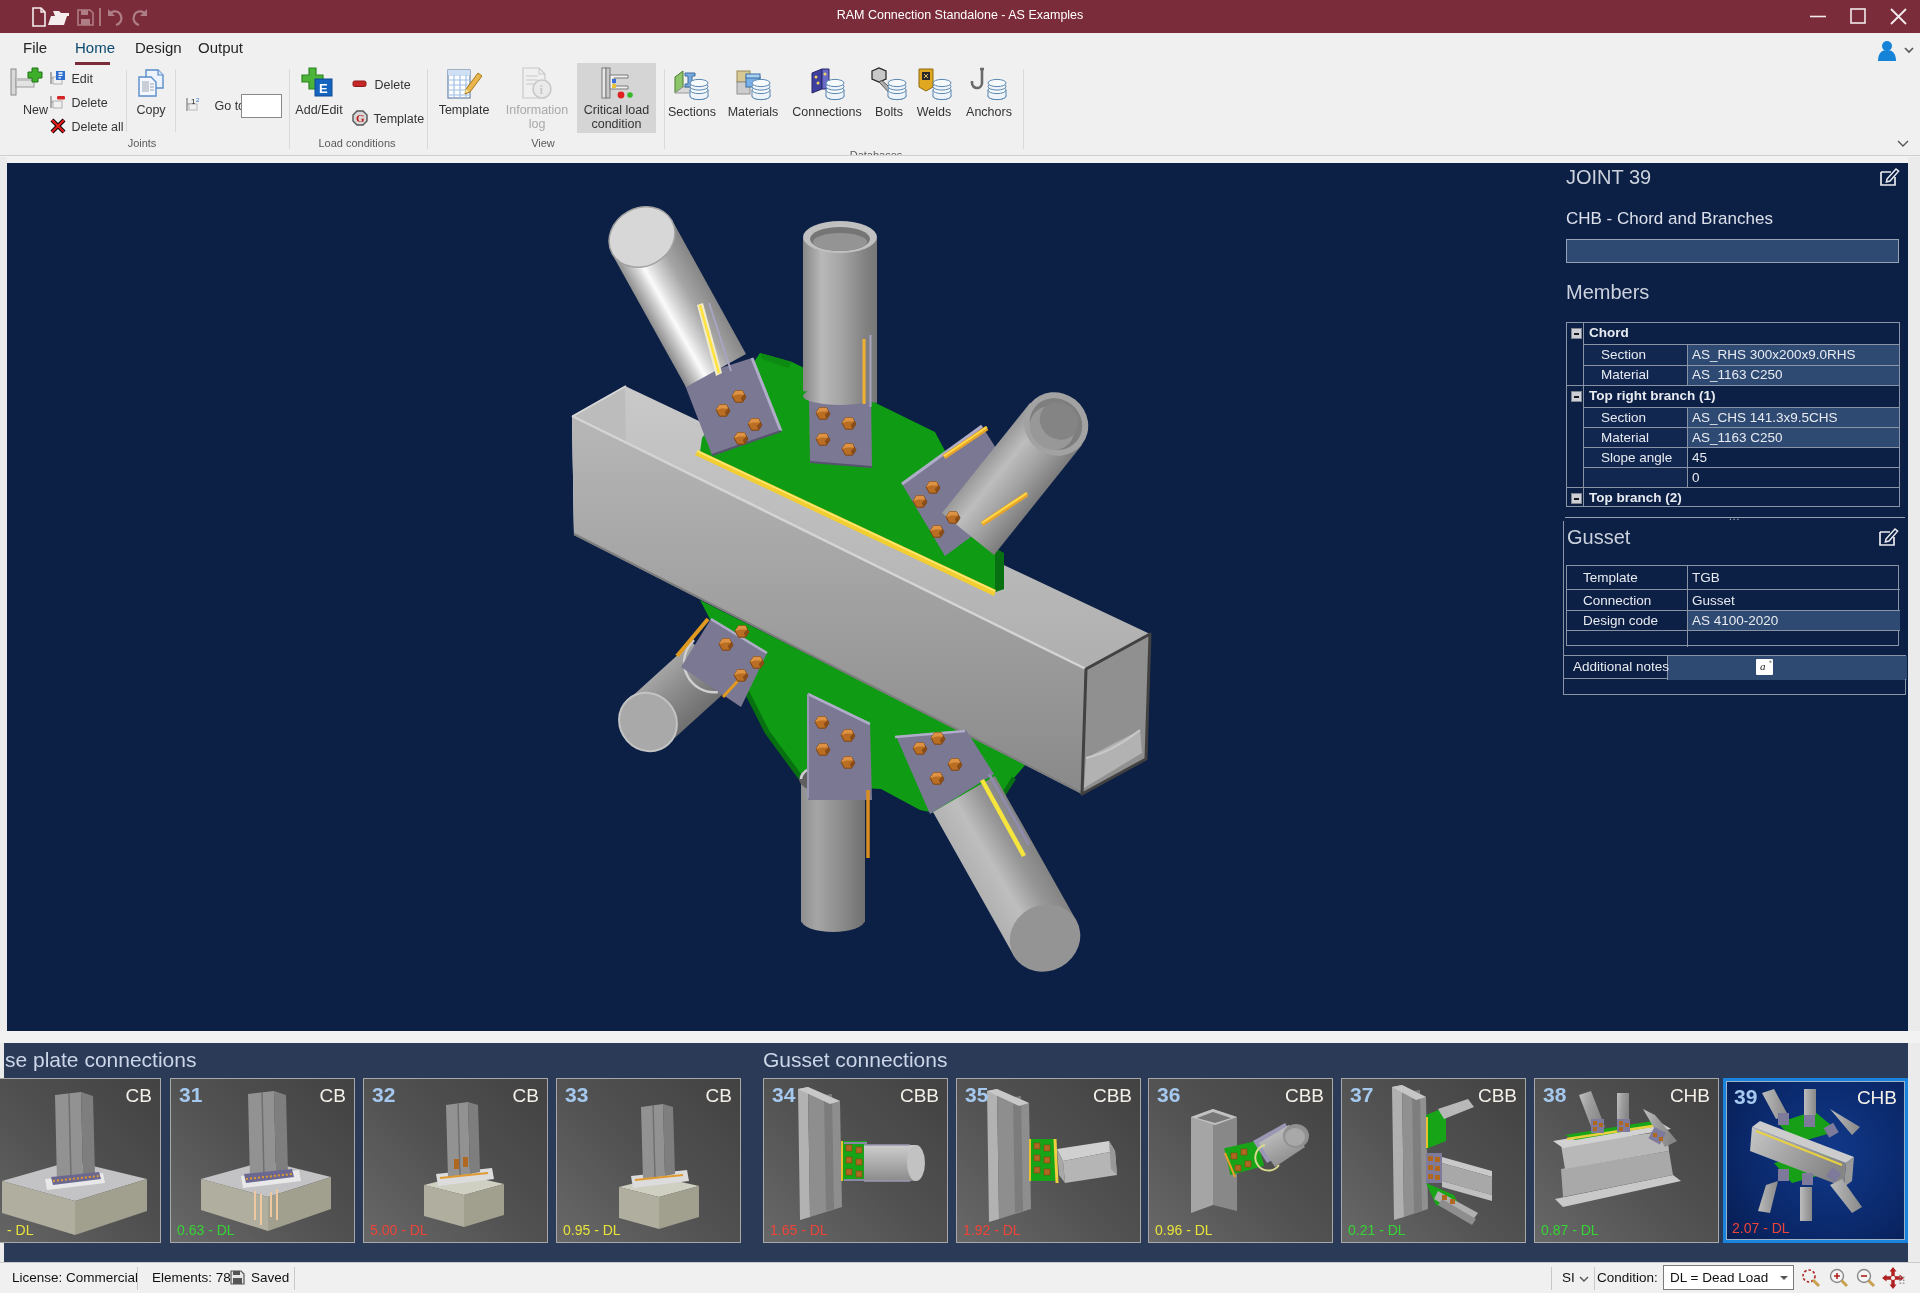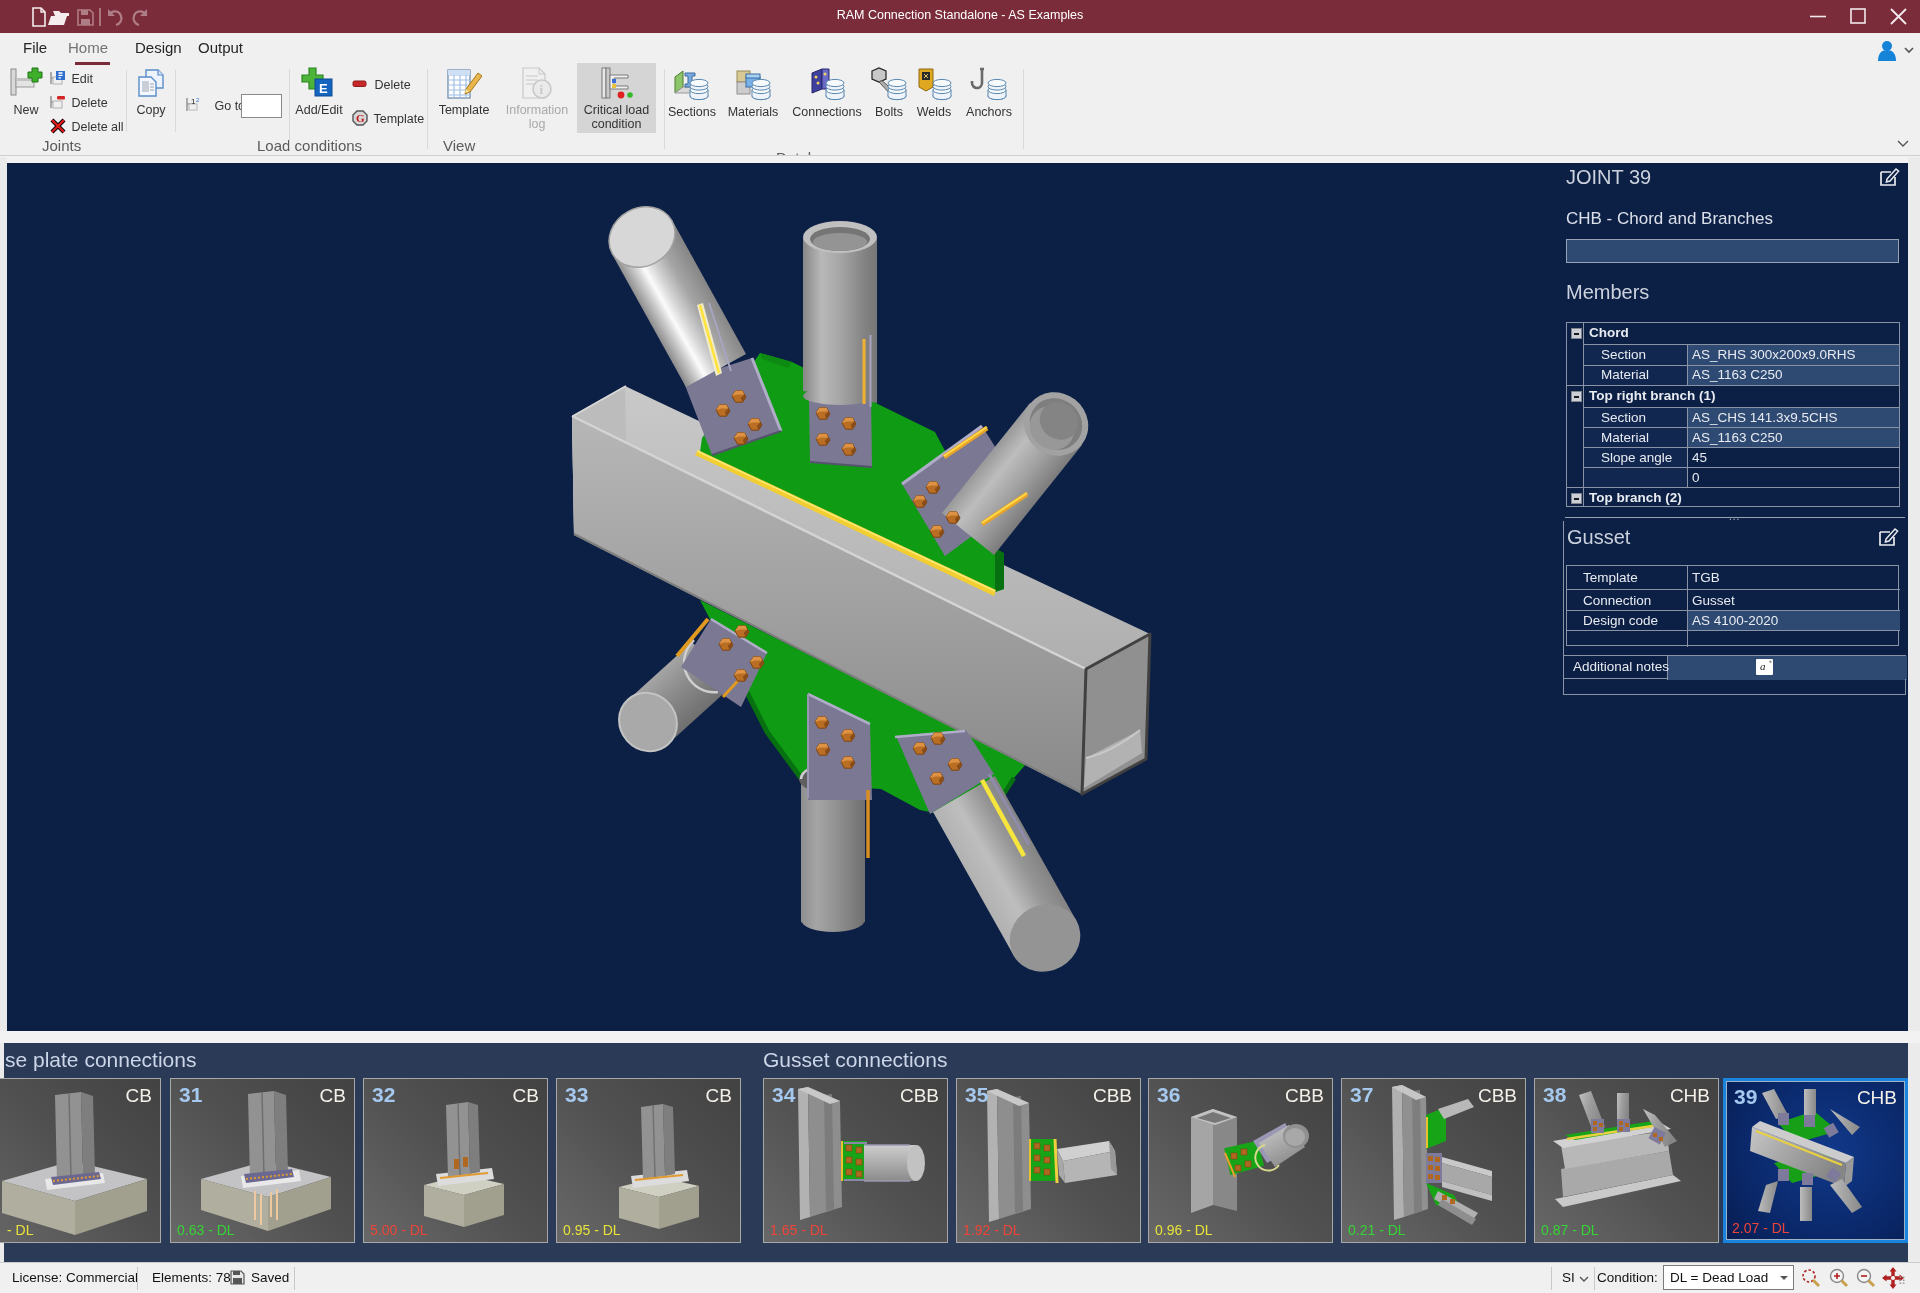--- a/index.html
+++ b/index.html
@@ -8,21 +8,21 @@
 .abs { position:absolute; }
 
 #titlebar { position:absolute; left:0; top:0; width:1920px; height:33px; background:#7b2c3a; }
 #titlebar .title { position:absolute; left:0; right:0; top:8px; text-align:center; color:#fff; font-size:12.5px; }
 
 #tabsrow { position:absolute; left:0; top:33px; width:1920px; height:32px; background:#f0f0f1; }
 .tab { position:absolute; top:6px; font-size:15px; color:#262626; }
 
 #ribbon { position:absolute; left:0; top:65px; width:1920px; height:92px; background:#f0f0f1; border-bottom:1px solid #d5d5d5; }
 .grpsep { position:absolute; top:4px; height:80px; width:1px; background:#d9d9d9; }
-.grplabel { position:absolute; top:72px; font-size:15px; color:#5a5a5a; width:200px; }
+.grplabel { position:absolute; top:72px; font-size:11px; color:#5a5a5a; width:200px; text-align:center; }
 .bigbtn { position:absolute; top:2px; text-align:center; font-size:12.5px; color:#333; }
 .bigbtn .ic { display:block; margin:0 auto 2px auto; }
 .smallbtn { position:absolute; font-size:12.5px; color:#333; }
 
 #mainarea { position:absolute; left:7px; top:163px; width:1901px; height:868px; background:#0c1f44; }
 #borderL { position:absolute; left:0; top:157px; width:7px; height:1136px; background:#ebebeb; }
 #borderR { position:absolute; left:1908px; top:157px; width:12px; height:1105px; background:#ebebeb; }
 #topline { position:absolute; left:0; top:155px; width:1920px; height:8px; background:#f2f2f2; border-top:1px solid #cfcfcf; }
 #whiteband { position:absolute; left:0; top:1031px; width:1920px; height:12px; background:#f2f2f2; }
 
@@ -73,21 +73,21 @@
     </svg>
     <svg class="abs" style="left:1798px;top:0;" width="122" height="33" viewBox="0 0 122 33">
       <line x1="12" y1="16.5" x2="28" y2="16.5" stroke="#f2eaec" stroke-width="1.6"></line>
       <rect x="53" y="9" width="14" height="14" fill="none" stroke="#f2eaec" stroke-width="1.6"></rect>
       <path d="M93,9 l15,15 m0,-15 l-15,15" stroke="#f2eaec" stroke-width="1.8"></path>
     </svg>
   </div>
 
   <div id="tabsrow">
     <div class="tab" style="left:23px;">File</div>
-    <div class="tab" style="left:68px;color:#737373;">Home</div>
+    <div class="tab" style="left:75px;color:#0c4a6e;">Home</div>
     <div class="tab" style="left:135px;">Design</div>
     <div class="tab" style="left:198px;">Output</div>
     <div style="position:absolute;left:75px;top:29px;width:35px;height:3px;background:#7b2c3a;"></div>
 
     <svg class="abs" style="left:1876px;top:6px;" width="40" height="22" viewBox="0 0 40 22">
       <circle cx="11" cy="7" r="5" fill="#1583d8"></circle>
       <path d="M2,22 c0,-8 4,-11 9,-11 c5,0 9,3 9,11 z" fill="#1583d8"></path>
       <path d="M29,9 l4,4 l4,-4" fill="none" stroke="#555" stroke-width="1.6"></path>
     </svg>
   </div>
@@ -98,21 +98,21 @@
     <div class="grplabel" style="left:443px;">View</div>
     <div class="grplabel" style="left:776px;margin-top:12px;">Databases</div>
 
     <div class="grpsep" style="left:126px;top:5px;height:62px;"></div>
     <div class="grpsep" style="left:175px;top:5px;height:62px;"></div>
     <div class="grpsep" style="left:289px;"></div>
     <div class="grpsep" style="left:427px;"></div>
     <div class="grpsep" style="left:664px;"></div>
     <div class="grpsep" style="left:1023px;"></div>
 
-    <div class="bigbtn" style="left:4px;width:44px;">
+    <div class="bigbtn" style="left:4px;width:44px;text-align:right;">
       <svg class="ic" width="36" height="34" viewBox="0 0 36 34">
         <rect x="3" y="2" width="5" height="26" fill="#d9d9d9" stroke="#8a8a8a" stroke-width="1"></rect>
         <rect x="8" y="12" width="18" height="8" fill="#e3e3e3" stroke="#9a9a9a" stroke-width="1"></rect>
         <rect x="8" y="11" width="18" height="3" fill="#c2c2c2"></rect>
         <path d="M24,1 h6 v4 h4 v6 h-4 v4 h-6 v-4 h-4 v-6 h4 z" fill="#3fae2a" stroke="#1e7514" stroke-width="1"></path>
       </svg>
       <span>New</span>
     </div>
 
     <div class="smallbtn" style="left:50px;top:5px;">

